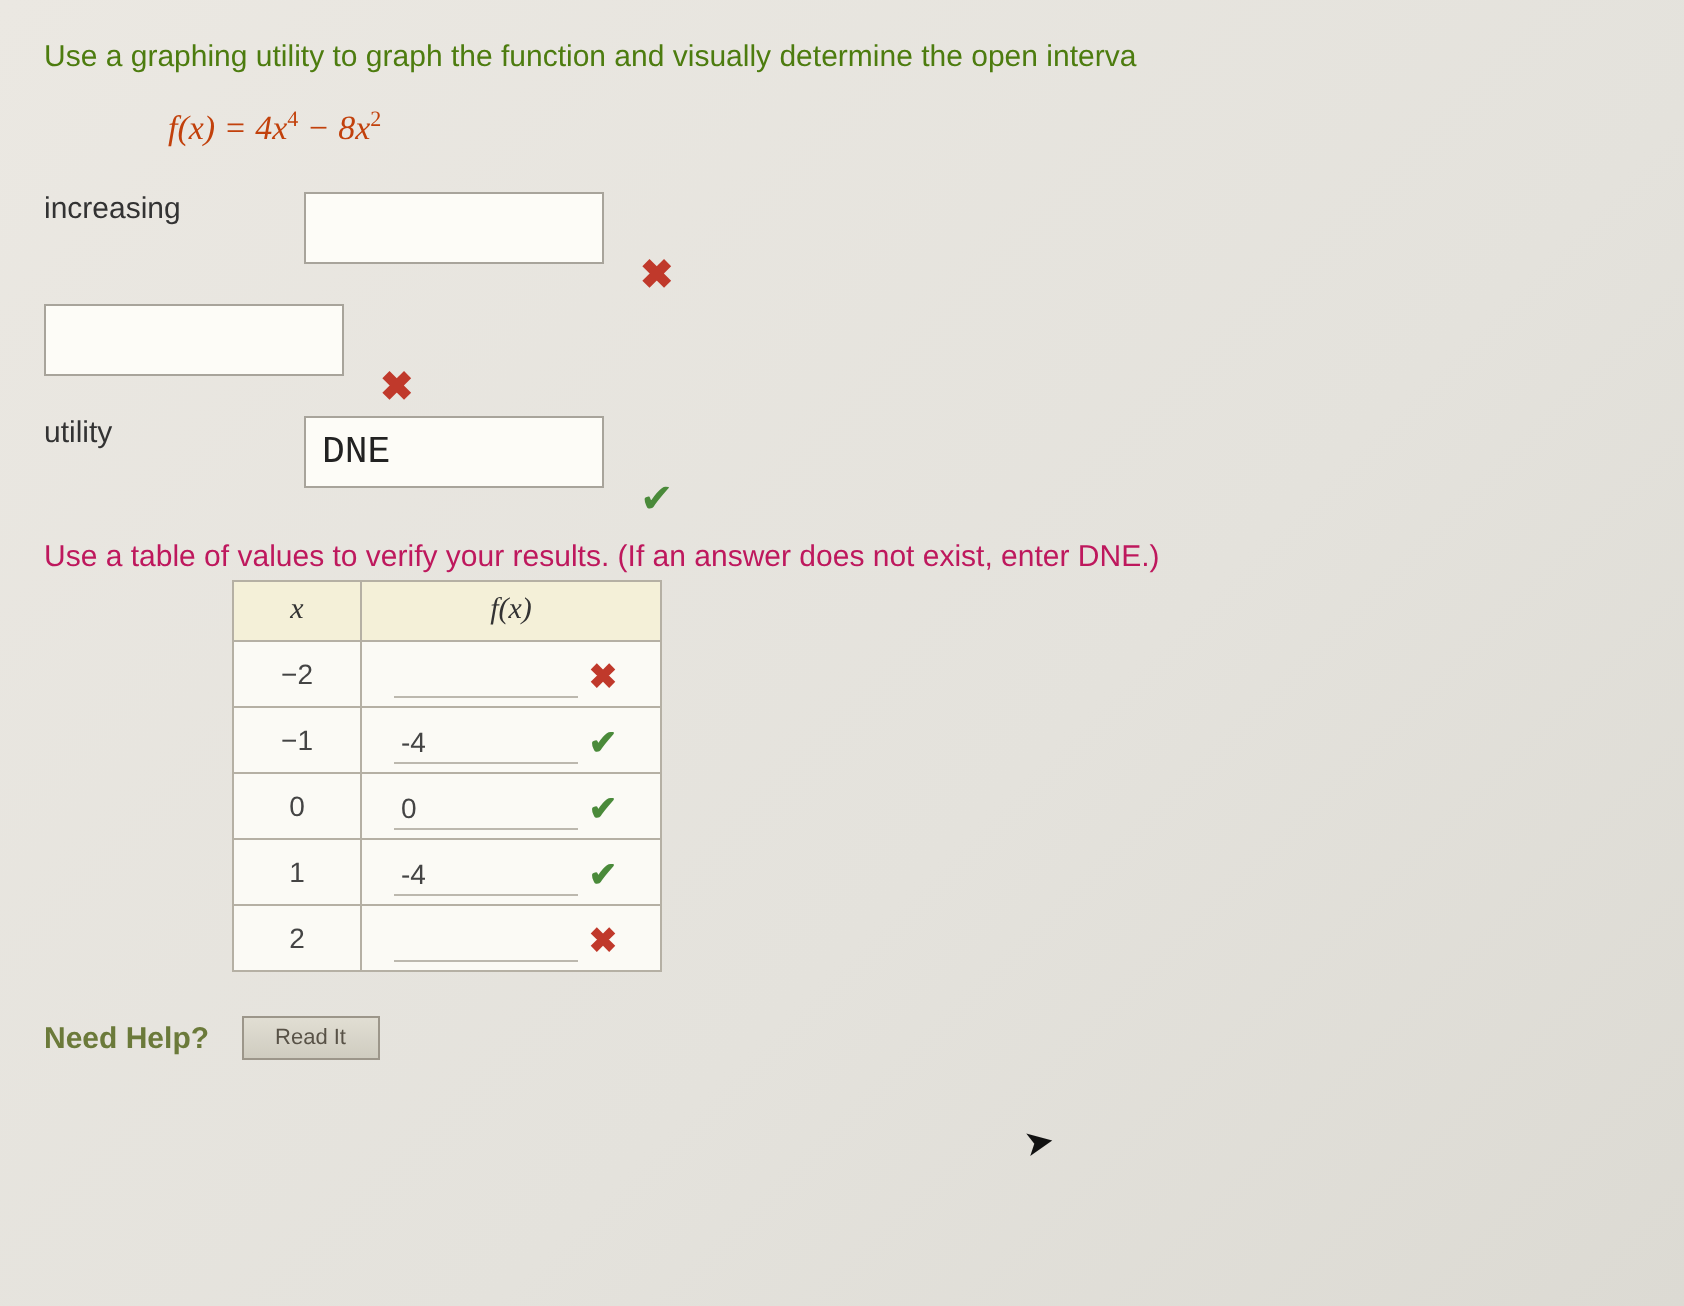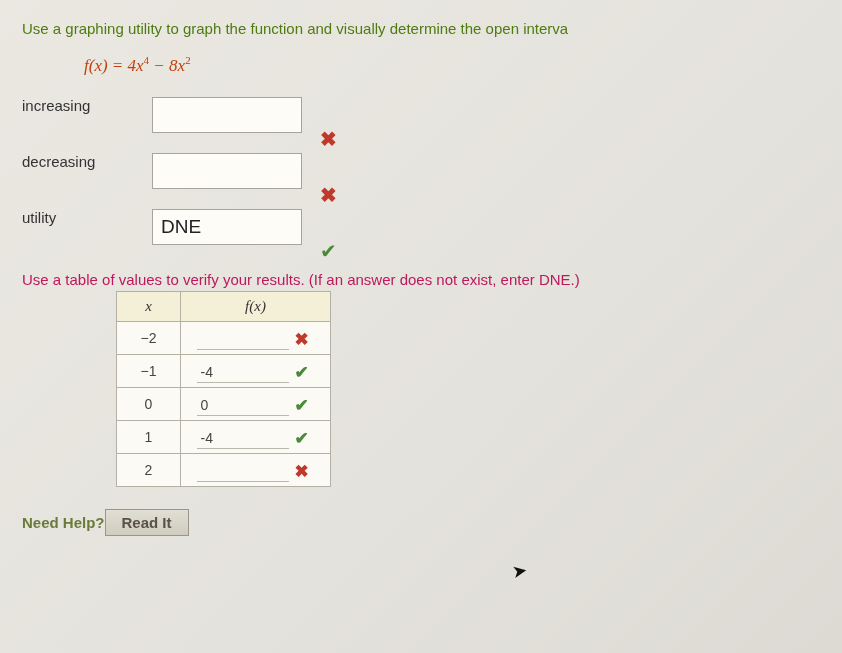--- a/index.html
+++ b/index.html
@@ -37,21 +37,21 @@
     color: #333;
   }
   .blank-input {
     width: 150px;
     height: 36px;
     background: #fdfcf7;
     border: 1px solid #a8a49b;
     display: flex;
     align-items: center;
     padding: 0 8px;
-    font-family: Liberation Sans, sans-serif;
+    font-family: Liberation Mono, monospace;
     font-size: 19px;
     color: #222;
   }
   .mark-x {
     color: #c0392b;
     font-weight: bold;
     font-size: 20px;
     margin-left: 18px;
     align-self: flex-end;
     margin-bottom: -4px;
@@ -120,31 +120,32 @@
     vertical-align: middle;
     font-size: 17px;
     font-weight: bold;
   }
   .tbl-mark.x { color: #c0392b; }
   .tbl-mark.ok { color: #4a8a3a; }
   .help-row {
     margin-top: 22px;
     display: flex;
     align-items: center;
+    gap: 16px;
   }
   .need-help {
     color: #6b7a3a;
     font-weight: bold;
     font-size: 15px;
   }
   .readit-btn {
     border: 1px solid #9c968a;
     background: linear-gradient(#e1ded3, #cfccc0);
-    font-size: 15px;
-    font-weight: bold;
+    font-size: 11px;
+    font-weight: normal;
     color: #585247;
     padding: 4px 16px;
     cursor: pointer;
   }
   .cursor {
     position: absolute;
     left: 512px;
     top: 560px;
     font-size: 18px;
     color: #111;
@@ -162,21 +163,20 @@
   <span>f(x) = 4x</span><sup>4</sup><span> − 8x</span><sup>2</sup>
 </div>
 
 <div class="row">
   <div class="row-label">increasing</div>
   <div class="blank-input"></div>
   <div class="mark-x mark-x-offset">✖</div>
 </div>
 
 <div class="row">
-  <div class="row-label">decreasing</div>
   <div class="blank-input"></div>
   <div class="mark-x mark-x-offset">✖</div>
 </div>
 
 <div class="row">
   <div class="row-label">utility</div>
   <div class="blank-input">DNE</div>
   <div class="mark-check mark-check-offset">✔</div>
 </div>
 

